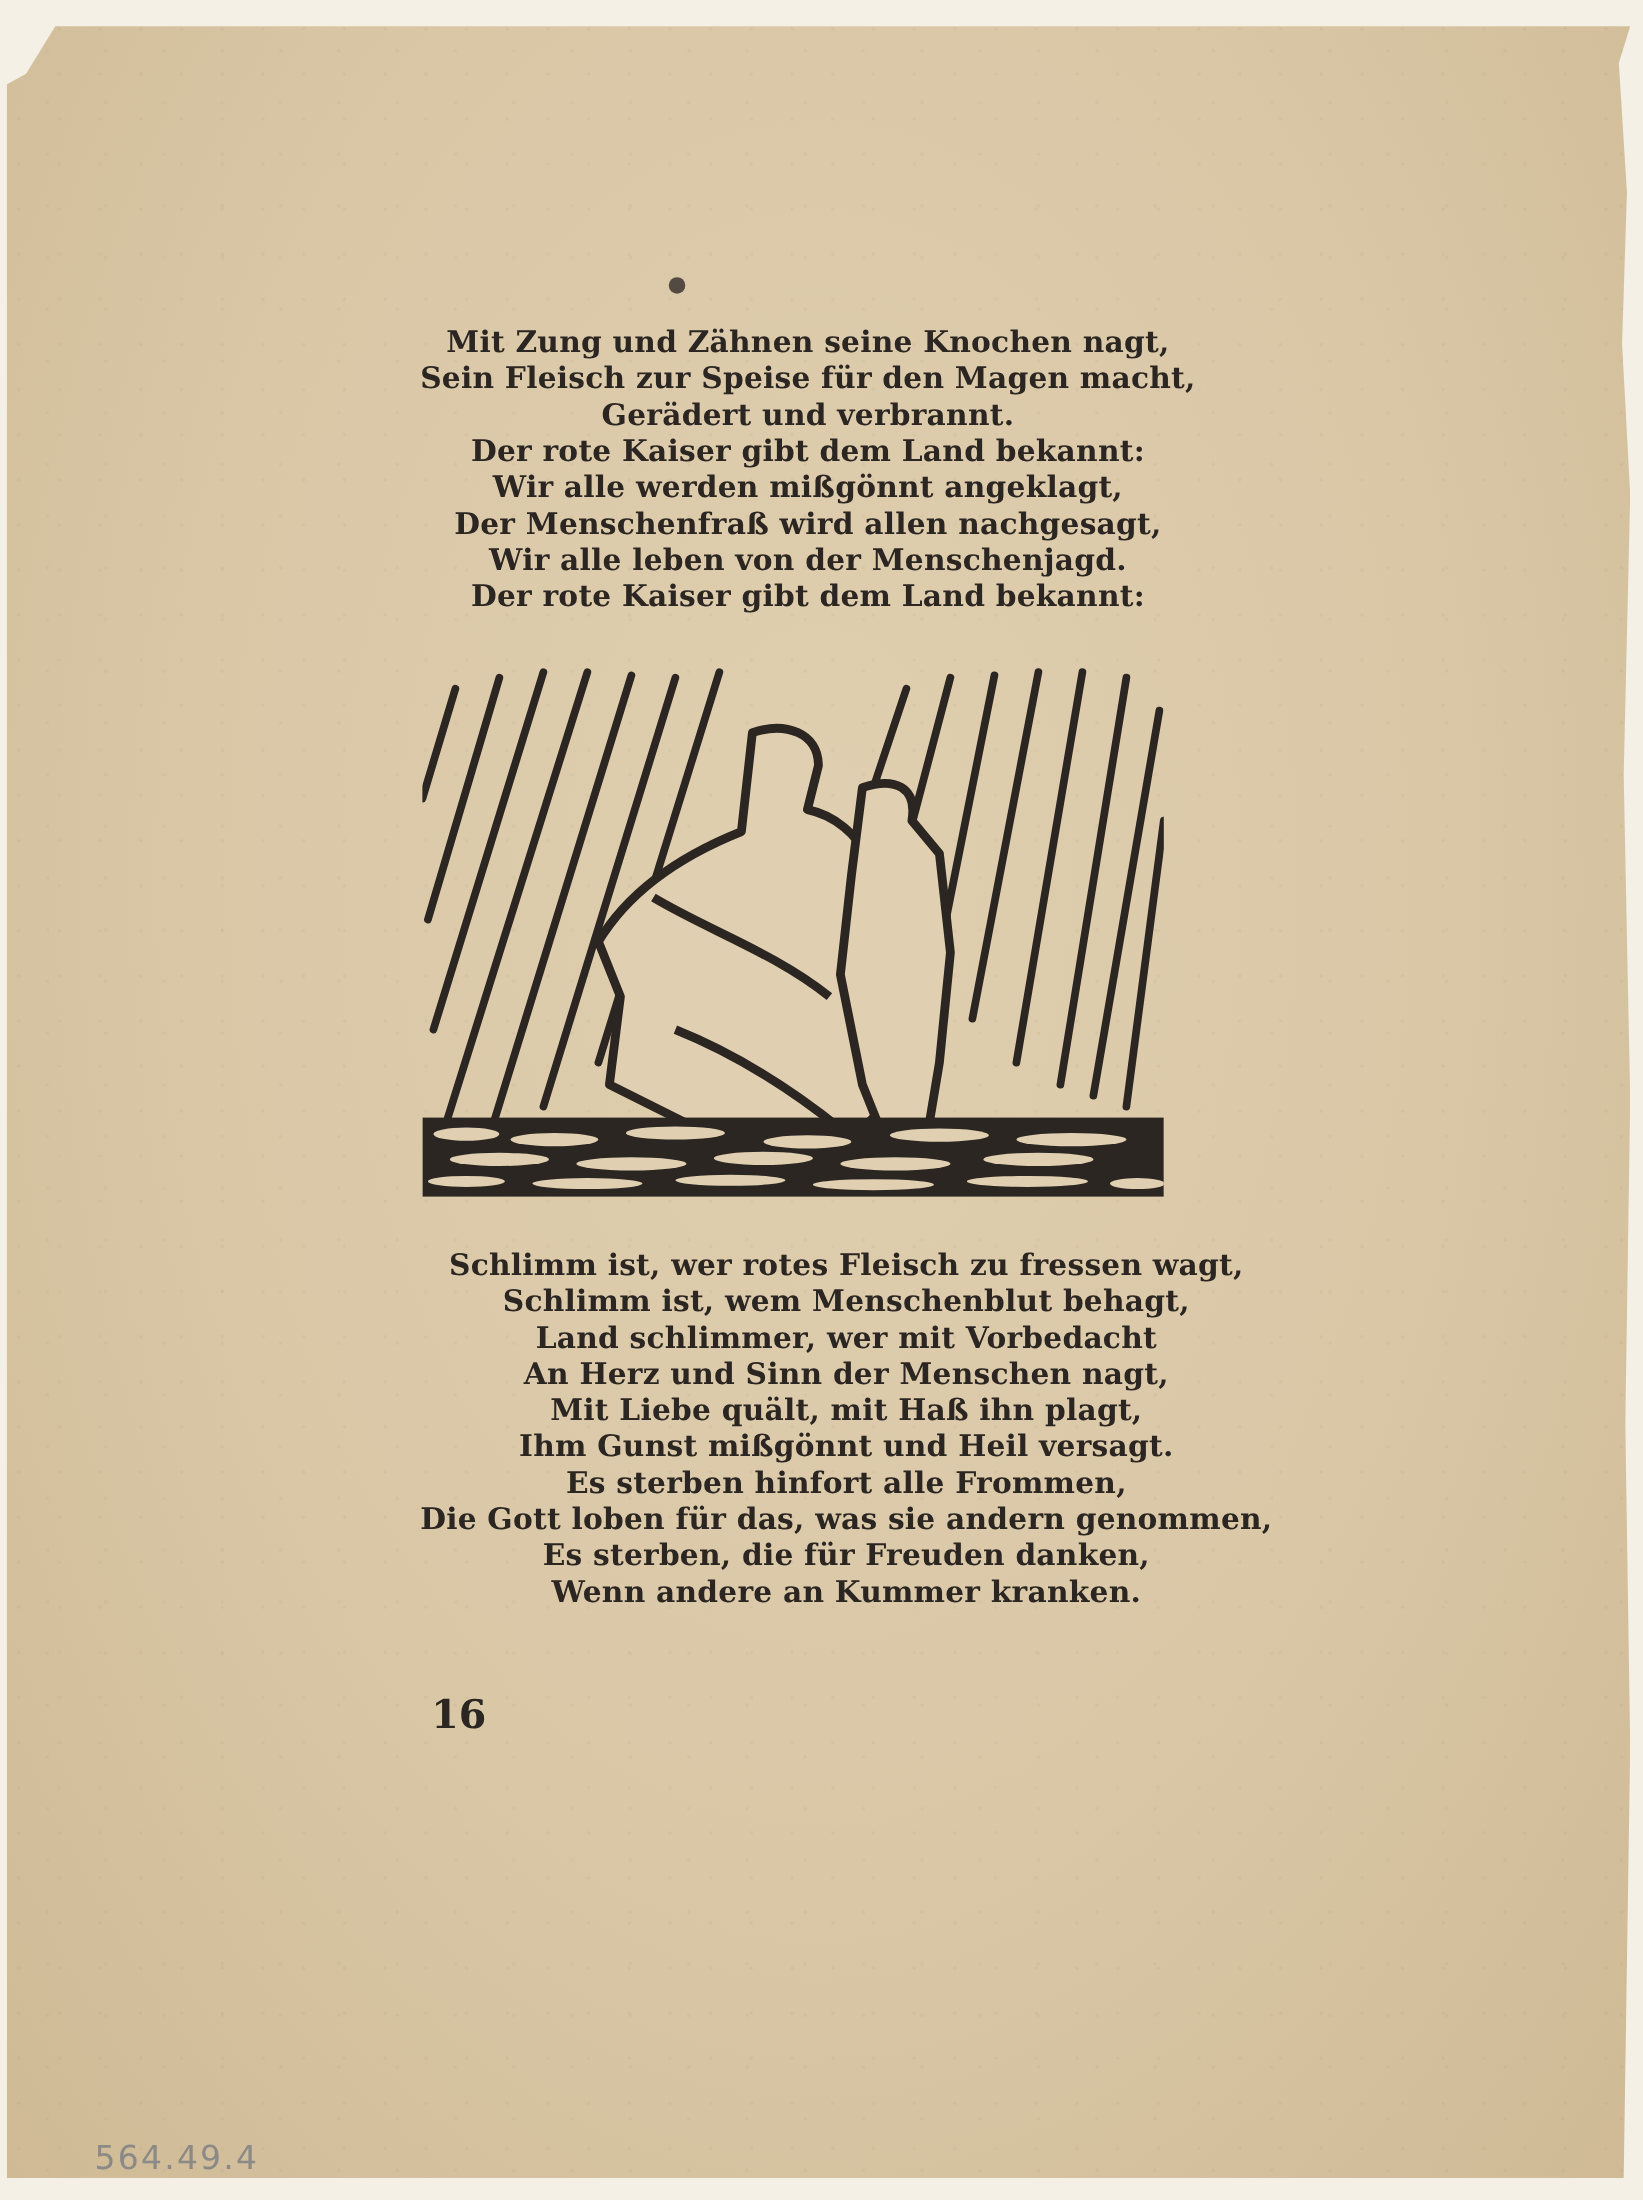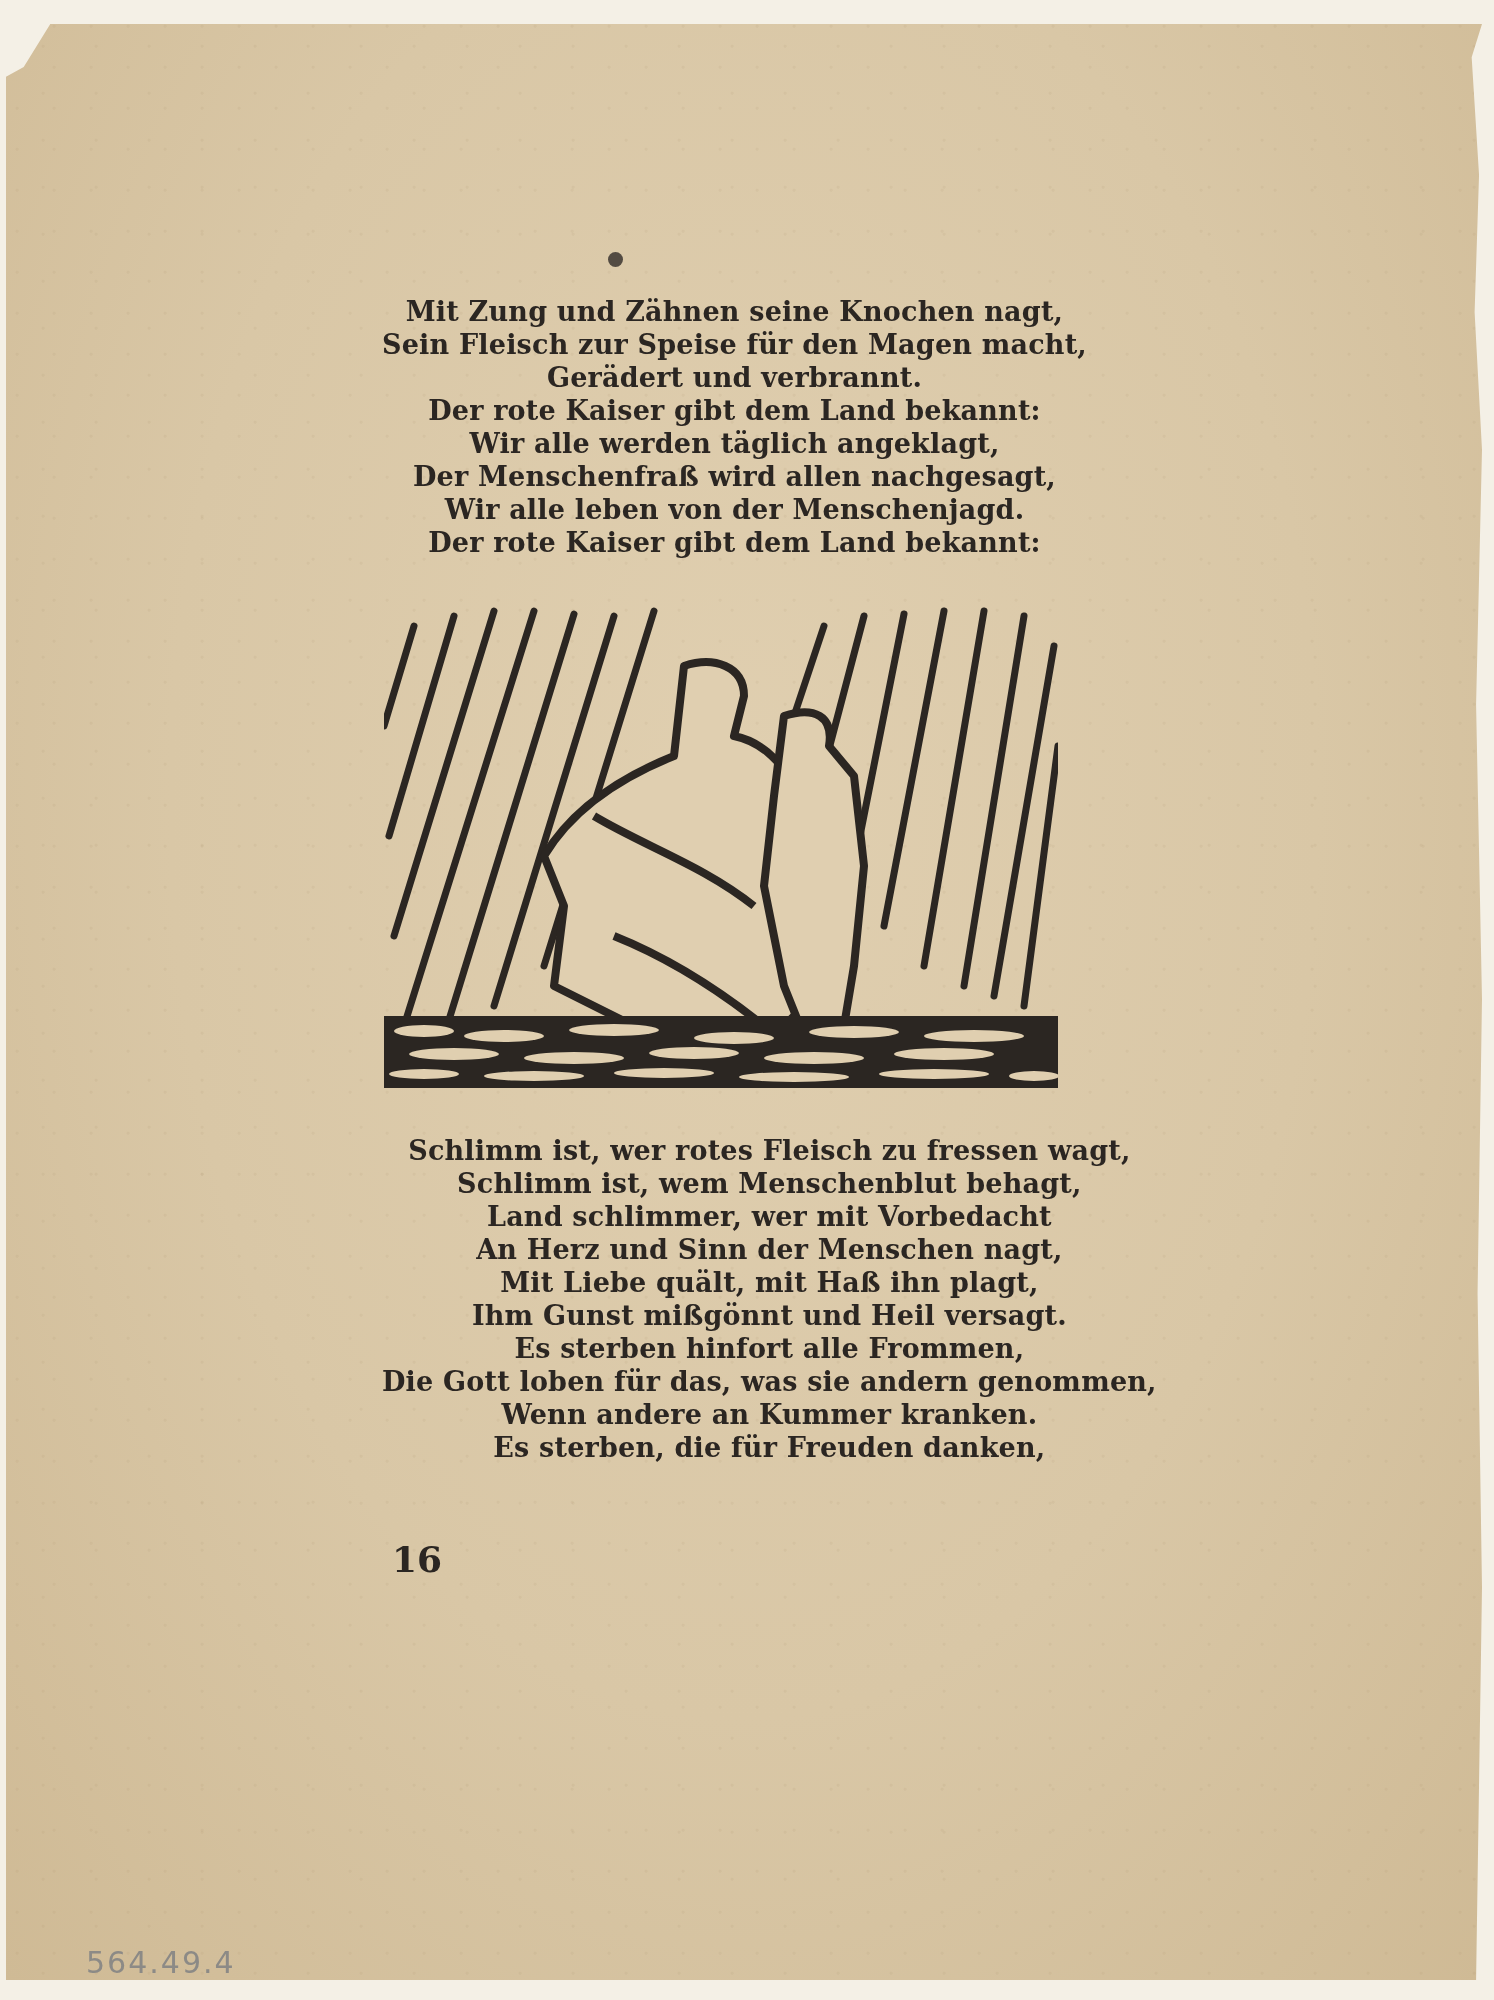--- a/index.html
+++ b/index.html
@@ -62,21 +62,21 @@
 
 <div class="page"></div>
 
 <div class="dot"></div>
 
 <div class="verse verse-1">
   <span class="line">Mit Zung und Zähnen seine Knochen nagt,</span>
   <span class="line">Sein Fleisch zur Speise für den Magen macht,</span>
   <span class="line">Gerädert und verbrannt.</span>
   <span class="line">Der rote Kaiser gibt dem Land bekannt:</span>
-  <span class="line">Wir alle werden täglich angeklagt,</span>
+  <span class="line">Wir alle werden mißgönnt angeklagt,</span>
   <span class="line">Der Menschenfraß wird allen nachgesagt,</span>
   <span class="line">Wir alle leben von der Menschenjagd.</span>
   <span class="line">Der rote Kaiser gibt dem Land bekannt:</span>
 </div>
 
 <svg class="woodcut" viewBox="0 0 674 482" preserveAspectRatio="none">
   <defs>
     <clipPath id="wc">
         <rect x="0" y="0" width="674" height="482"></rect>
       </clipPath>
@@ -132,19 +132,19 @@
 
 <div class="verse verse-2">
   <span class="line">Schlimm ist, wer rotes Fleisch zu fressen wagt,</span>
   <span class="line">Schlimm ist, wem Menschenblut behagt,</span>
   <span class="line">Land schlimmer, wer mit Vorbedacht</span>
   <span class="line">An Herz und Sinn der Menschen nagt,</span>
   <span class="line">Mit Liebe quält, mit Haß ihn plagt,</span>
   <span class="line">Ihm Gunst mißgönnt und Heil versagt.</span>
   <span class="line">Es sterben hinfort alle Frommen,</span>
   <span class="line">Die Gott loben für das, was sie andern genommen,</span>
+  <span class="line">Es sterben, die für Freuden danken,</span>
   <span class="line">Wenn andere an Kummer kranken.</span>
-  <span class="line">Es sterben, die für Freuden danken,</span>
 </div>
 
 <div class="page-number">16</div>
 
 <div class="inventory-number">564.49.4</div>
 
 </body></html>

